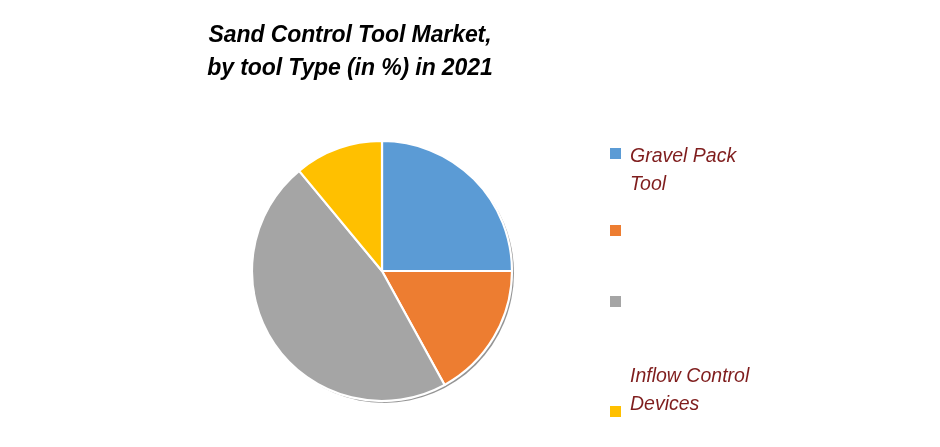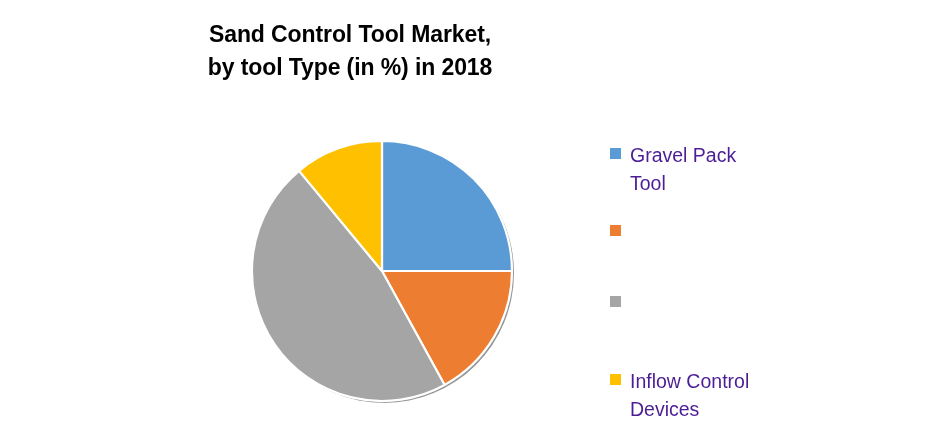--- a/index.html
+++ b/index.html
@@ -11,20 +11,21 @@
   body {
     font-family: "Liberation Sans", sans-serif;
     -webkit-font-smoothing: antialiased;
   }
   #canvas {
     position: relative;
     width: 940px;
     height: 447px;
     background: #ffffff;
     overflow: hidden;
+    font-style: italic;
   }
 
   
   #chart-title {
     position: absolute;
     left: 0;
     top: 18px;
     width: 700px;
     text-align: center;
     font-size: 23px;
@@ -75,34 +76,34 @@
   }
   .legend-swatch {
     flex: 0 0 auto;
     width: 11px;
     height: 11px;
     margin-top: 6px;
     margin-right: 9px;
   }
   .legend-label {
     font-size: 19.5px;
-    color: #4c1d95;
+    color: #7f1d1d;
     line-height: 1.42;
     max-width: 175px;
     white-space: pre-line;
   }
 </style>
 </head>
 <body>
 
 <div id="canvas">
 
   <div id="chart-title">
     <span class="title-line">Sand Control Tool Market,</span>
-    <span class="title-line">by tool Type (in %) in 2018</span>
+    <span class="title-line">by tool Type (in %) in 2021</span>
   </div>
 
   <div id="plot-area">
     <svg id="pie-svg" viewBox="0 0 310 290">
       <ellipse id="pie-shadow" cx="149" cy="143" rx="130" ry="130" fill="#000000" opacity="0.42"></ellipse>
       <g id="pie-slices">
           <path d="M 147 141 L 147.00 11.00 A 130 130 0 0 1 277.00 141.00 Z" fill="#5B9BD5" class="pie-slice"></path>
           <path d="M 147 141 L 277.00 141.00 A 130 130 0 0 1 209.63 254.92 Z" fill="#ED7D31" class="pie-slice"></path>
           <path d="M 147 141 L 209.63 254.92 A 130 130 0 0 1 64.13 40.83 Z" fill="#A5A5A5" class="pie-slice"></path>
           <path d="M 147 141 L 64.13 40.83 A 130 130 0 0 1 147.00 11.00 Z" fill="#FFC000" class="pie-slice"></path>
@@ -115,20 +116,20 @@
         <span class="legend-swatch" style="background: rgb(91, 155, 213);"></span>
         <span class="legend-label">Gravel Pack
 Tool</span>
       </div>
       <div class="legend-item" style="top: 81px;">
         <span class="legend-swatch" style="background: rgb(237, 125, 49);"></span>
       </div>
       <div class="legend-item" style="top: 152px;">
         <span class="legend-swatch" style="background: rgb(165, 165, 165);"></span>
       </div>
-      <div class="legend-item" style="top: 230px;">
+      <div class="legend-item" style="top: 224px; align-items: flex-end;">
         <span class="legend-swatch" style="background: rgb(255, 192, 0);"></span>
         <span class="legend-label">Inflow Control
 Devices</span>
       </div>
     </div>
 
 </div>
 
 </body></html>

